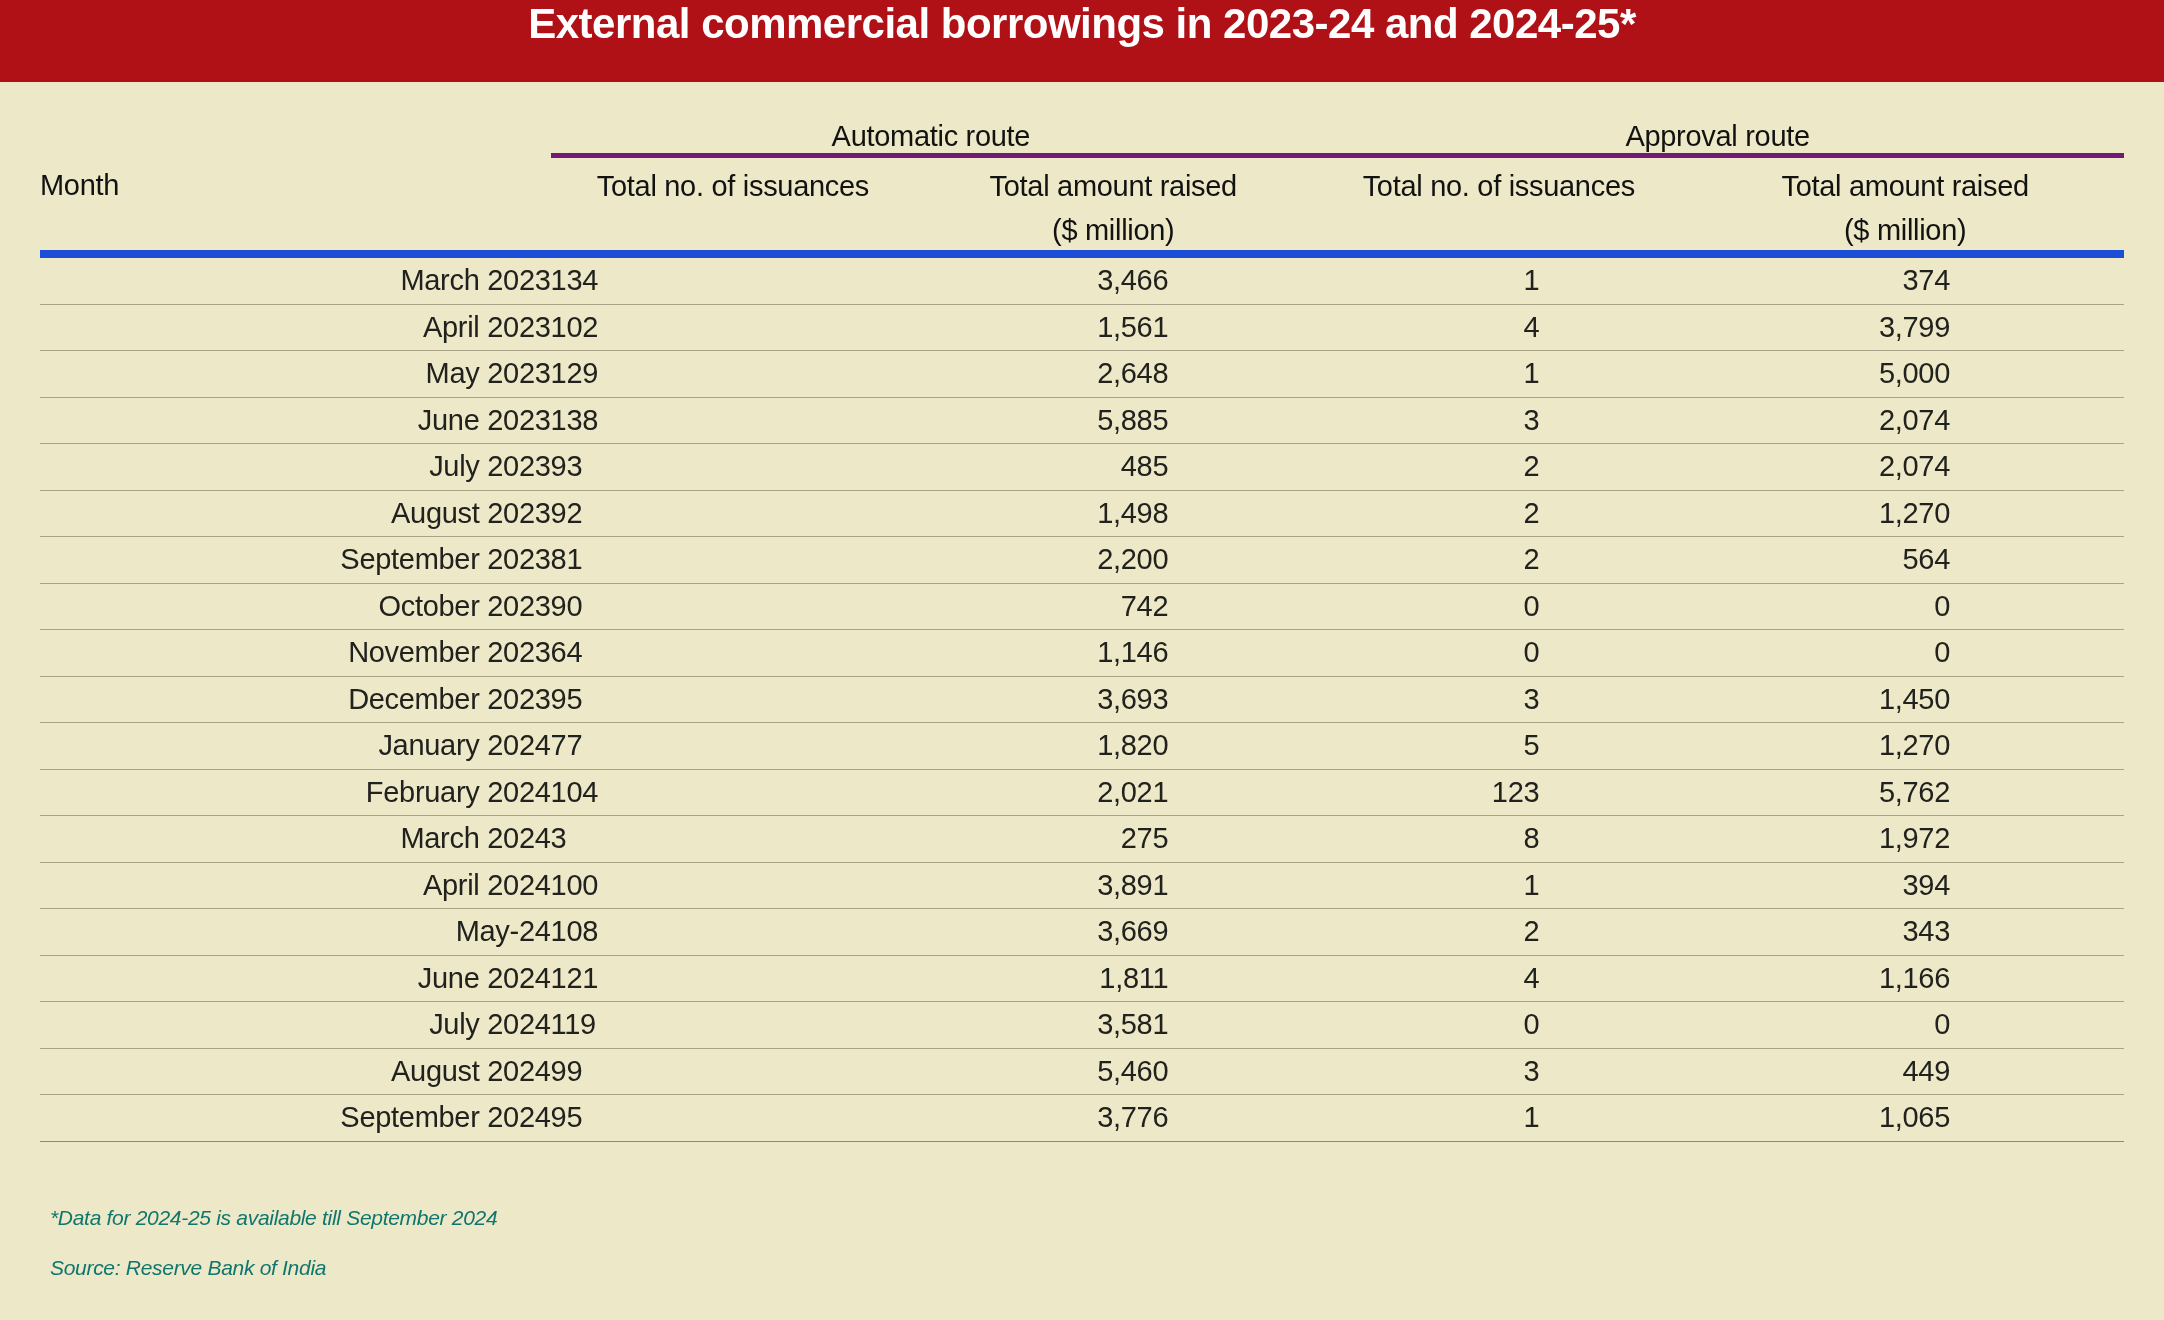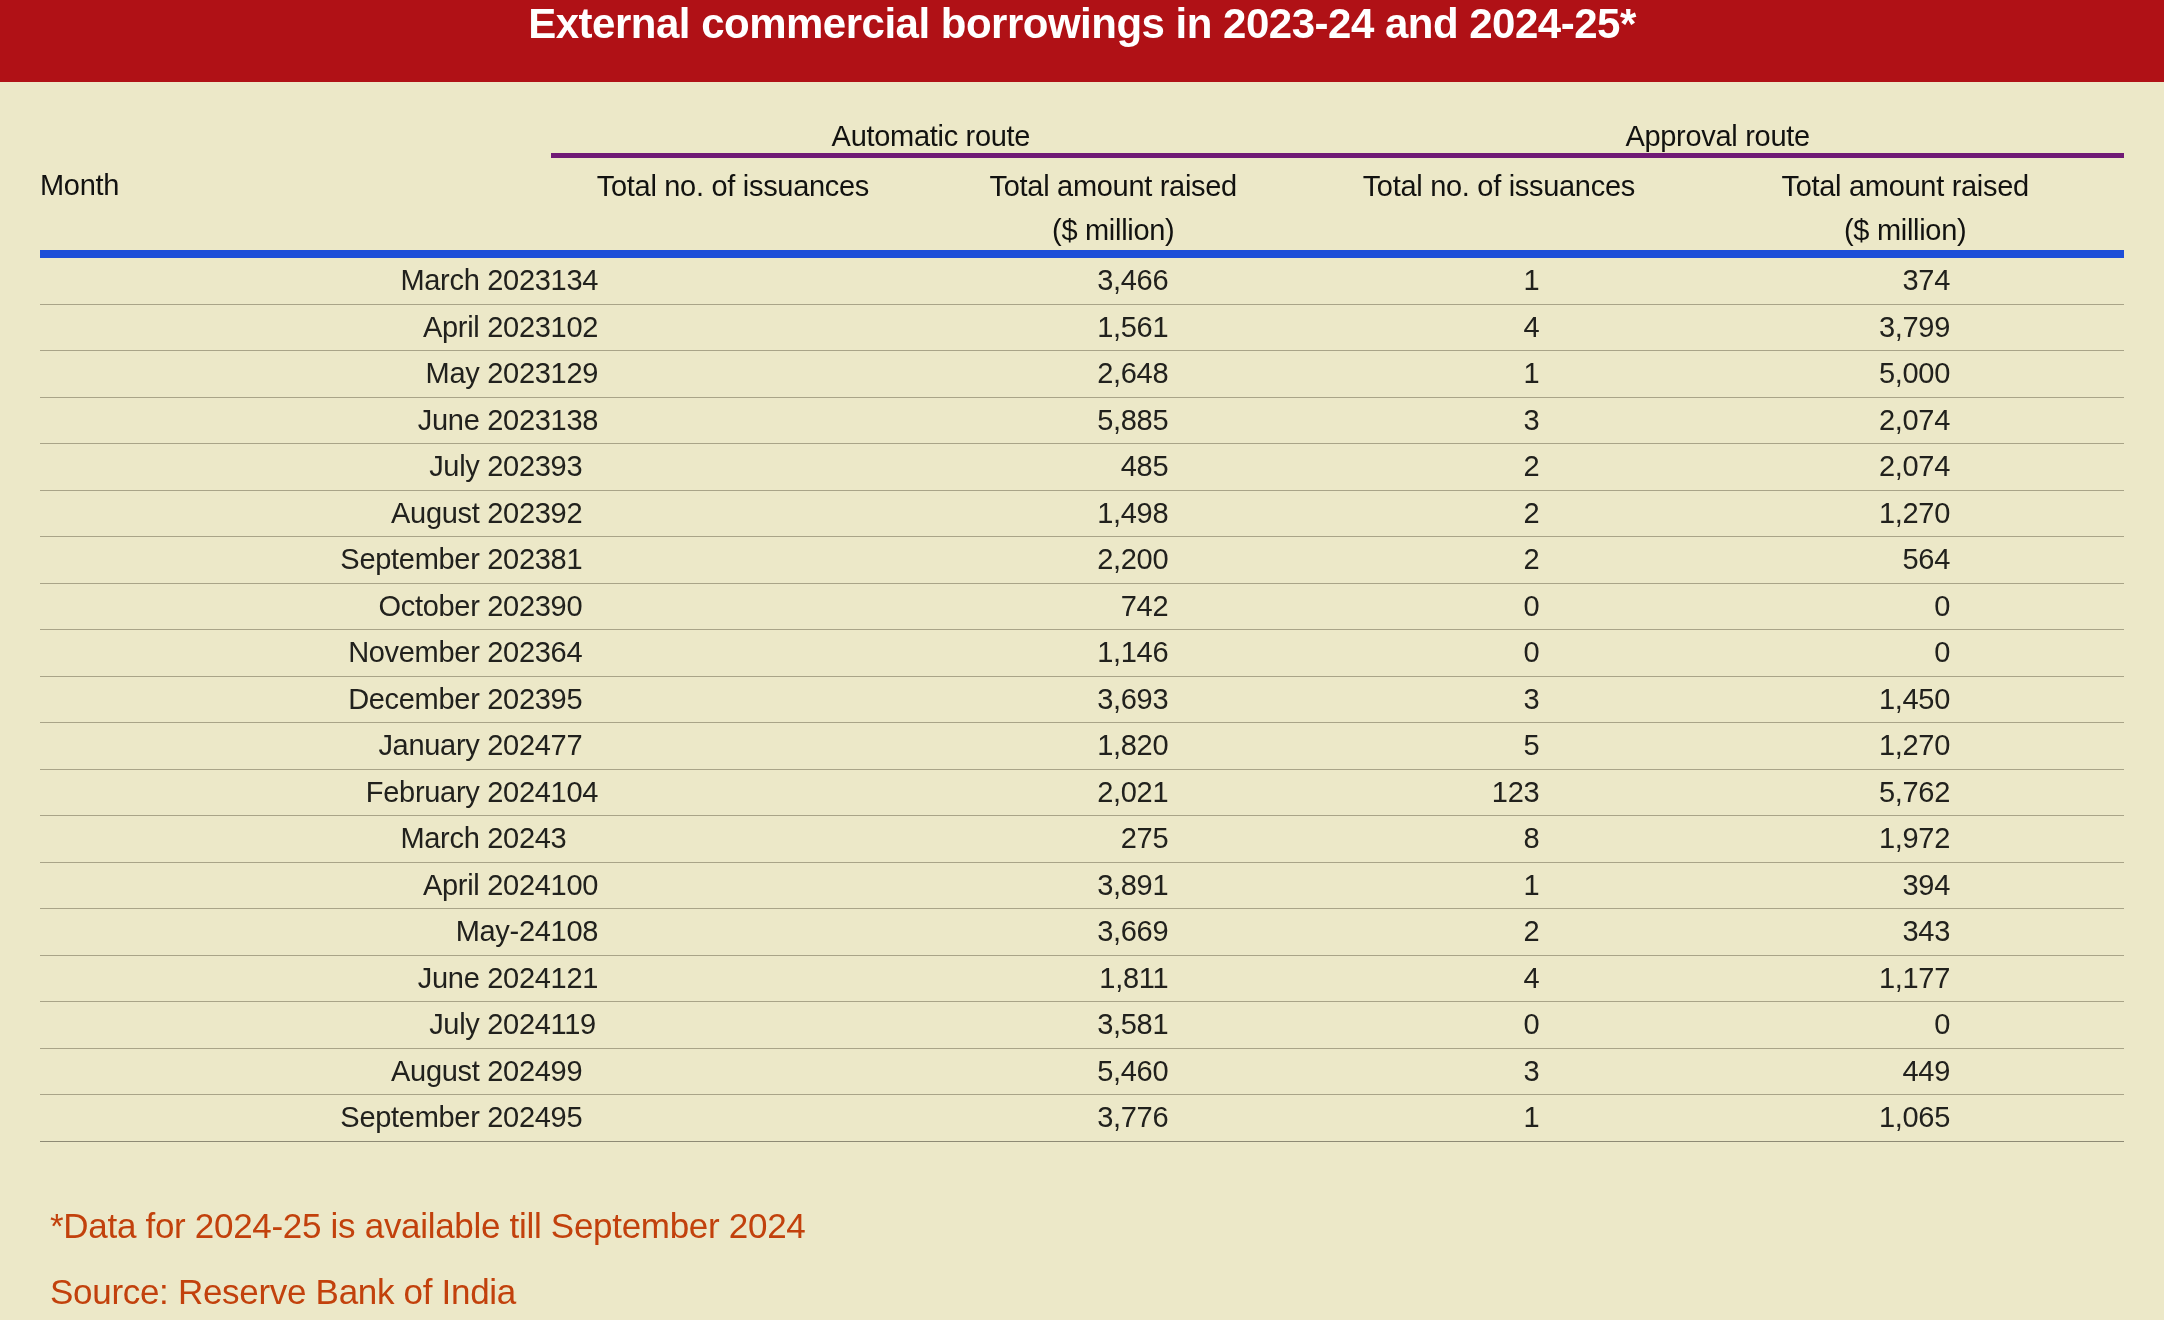--- a/index.html
+++ b/index.html
@@ -71,22 +71,23 @@
   tbody tr:last-child td { border-bottom: 1.5px solid #8e8a75; }
   tbody td.col0 { text-align: right;  padding-left: 20px; }
   tbody td.col1 { text-align: left; padding-right: 169px; }
   tbody td.col2 { text-align: right; padding-right: 143px; }
   tbody td.col3 { text-align: right; padding-right: 147px; }
   tbody td.col4 { text-align: right; padding-right: 174px; }
   .notes {
     margin: 64px 0 0 50px;
   }
   .note {
-    font-size: 35px;
-    color: #c2410c;
+    font-style: italic;
+    font-size: 21px;
+    color: #0f766e;
     letter-spacing: -0.3px;
   }
   .note + .note { margin-top: 26px; }
 </style>
 </head>
 <body>
 
 <div class="banner">
   <span class="title">External commercial borrowings in 2023-24 and 2024-25*</span>
 </div>
@@ -227,21 +228,21 @@
         <td class="col1">108</td>
         <td class="col2">3,669</td>
         <td class="col3">2</td>
         <td class="col4">343</td>
       </tr>
       <tr>
         <td class="col0">June 2024</td>
         <td class="col1">121</td>
         <td class="col2">1,811</td>
         <td class="col3">4</td>
-        <td class="col4">1,177</td>
+        <td class="col4">1,166</td>
       </tr>
       <tr>
         <td class="col0">July 2024</td>
         <td class="col1">119</td>
         <td class="col2">3,581</td>
         <td class="col3">0</td>
         <td class="col4">0</td>
       </tr>
       <tr>
         <td class="col0">August 2024</td>

